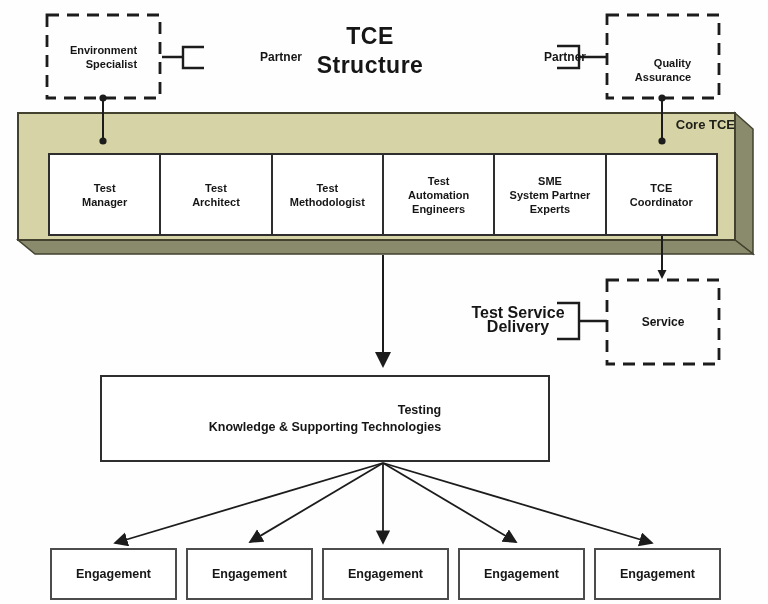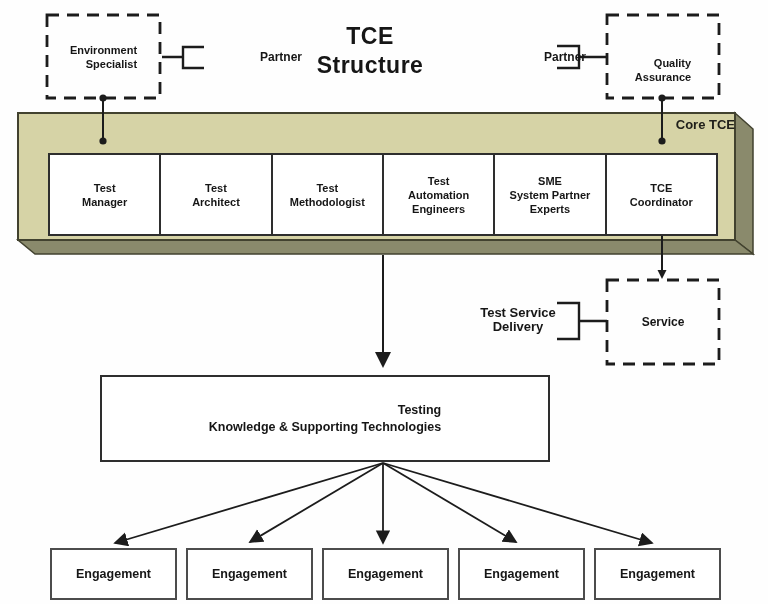--- a/index.html
+++ b/index.html
@@ -34,21 +34,21 @@
   .roles-row{left:48px;top:141px;width:670px;height:83px;display:flex;margin-top:12px;}
   .role-cell{
     flex:1;background:#fff;border:2px solid var(--box-border,#2e2e2e);
     display:flex;align-items:center;justify-content:center;text-align:center;
     font-size:11px;font-weight:bold;line-height:14px;
   }
   .role-cell + .role-cell{margin-left:-2px;}
 
   .tsd-label{
     left:462px;top:306px;width:112px;text-align:center;
-    font-size:13px;font-weight:bold;line-height:14px;
+    font-size:16px;font-weight:bold;line-height:14px;
   }
 
   .knowledge-box{
     left:100px;top:375px;width:450px;height:87px;background:#fff;
     border:2px solid var(--box-border,#2e2e2e);
     font-size:12.5px;font-weight:bold;line-height:17px;
   }
 
   .engagement{
     top:548px;width:127px;height:52px;background:#fff;

